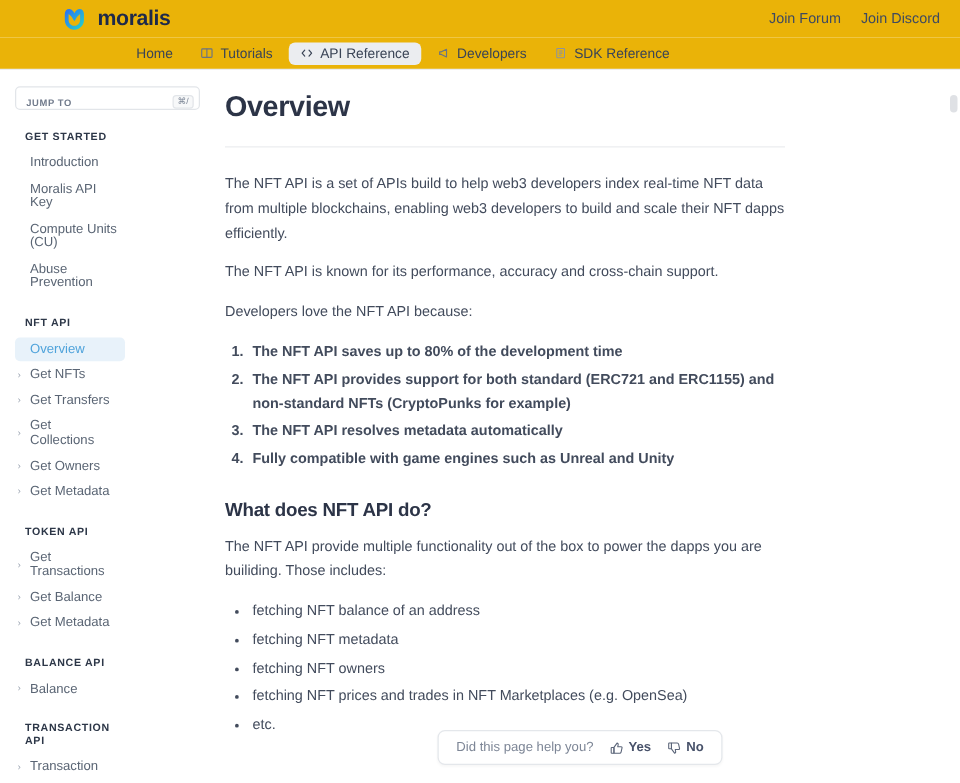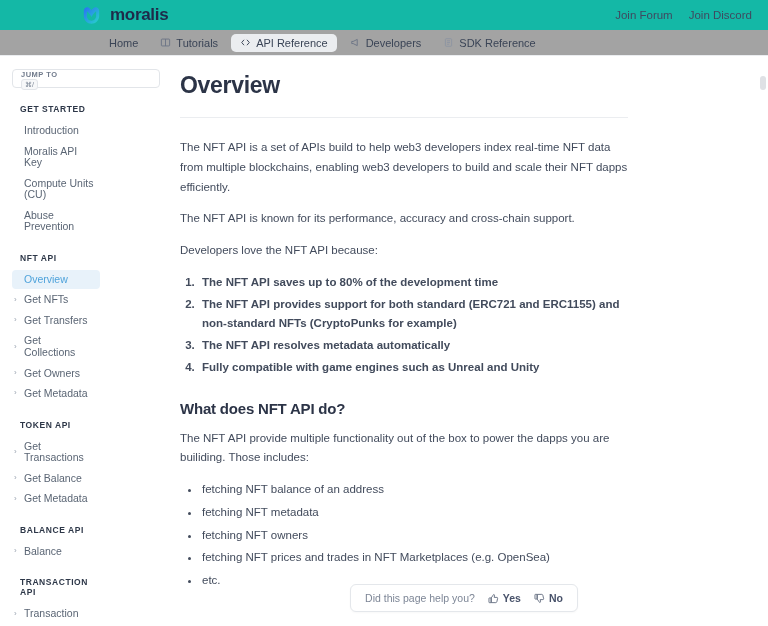--- a/index.html
+++ b/index.html
@@ -8,41 +8,41 @@
     font-family: "Liberation Sans", sans-serif;
     background: #ffffff;
     color: #384255;
     overflow: hidden;
   }
   .page { position: relative; width: 768px; height: 626px; background: #fff; }
 
   
   .topbar {
     height: 30px;
-    background: #14b8a6;
+    background: #eab308;
     display: flex; align-items: center;
-    padding: 0 16px 0 80px;
+    padding: 0 16px 0 48px;
     position: relative;
   }
   .logo { display: flex; align-items: center; gap: 7px; }
   .logo-mark { width: 23px; height: 23px; display: block; }
   .logo-text {
     font-size: 17px; font-weight: bold; color: #1e2a4a;
     letter-spacing: -0.3px;
   }
   .topbar-right { margin-left: auto; display: flex; align-items: center; gap: 16px; }
   .topbar-link {
     font-size: 11.5px; color: #3f4a60; text-decoration: none; cursor: pointer;
     white-space: nowrap;
   }
 
   
   .navbar {
     height: 26px;
-    background: #a3a3a3;
+    background: #eab308;
     border-bottom: 1px solid #ebedf0;
     display: flex; align-items: center;
     padding: 0 0 0 84px;
     gap: 4px;
   }
   .nav-item {
     display: flex; align-items: center; gap: 5px;
     font-size: 11px; color: #3a4456;
     padding: 3px 9px; border-radius: 5px;
     cursor: pointer; white-space: nowrap;
@@ -59,28 +59,27 @@
     background: #ffffff;
     padding: 10px 0 0 0;
     position: relative;
     overflow: hidden;
   }
   .jumpto {
     margin: 3px 12px 0 80px;
     height: 19px;
     border: 1px solid #e2e5e9;
     border-radius: 4px;
-    display: flex; align-items: flex-start;
+    display: flex; align-items: flex-end;
     padding: 0 4px 0 8px;
     background: #fff;
     cursor: text;
     width: 148px;
     position: relative;
     left: -68px;
-    flex-direction: column;
   }
   .jumpto-label {
     font-size: 7.5px; font-weight: bold; letter-spacing: 0.5px;
     color: #717b8c; flex: 1;
   }
   .kbd {
     font-size: 7px; color: #7b8595;
     border: 1px solid #e2e5e9; border-radius: 3px;
     background: #f7f8f9;
     padding: 1px 3px; line-height: 1;

